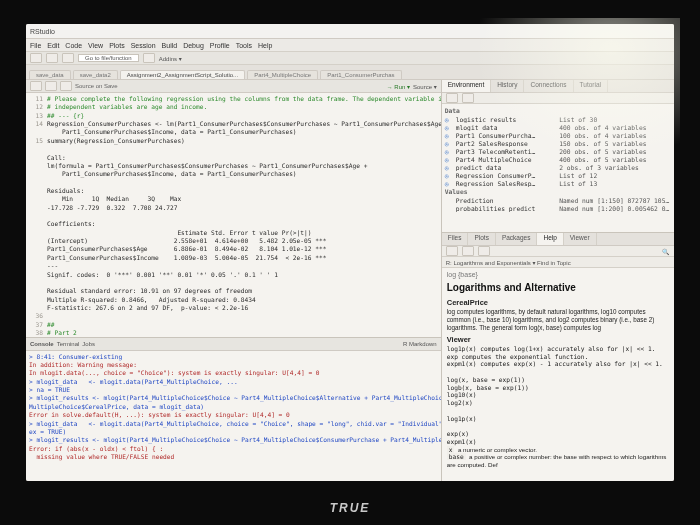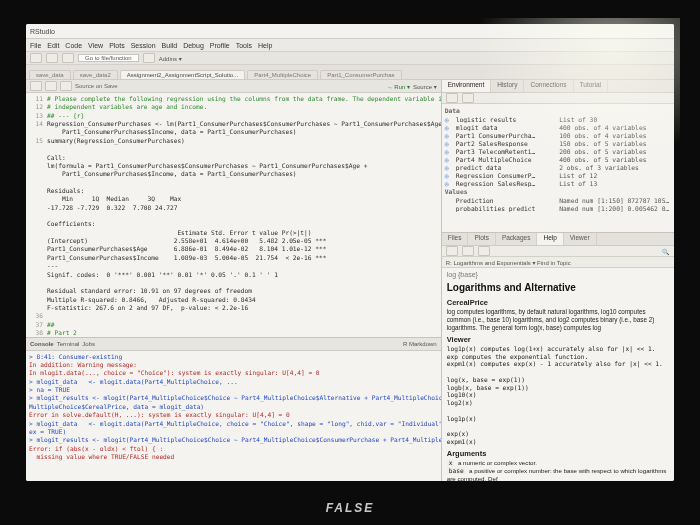--- a/index.html
+++ b/index.html
@@ -227,26 +227,25 @@
 
 log(x, base = exp(1))
 logb(x, base = exp(1))
 log10(x)
 log2(x)
 
 log1p(x)
 
 exp(x)
 expm1(x)</div>
-            <h3>Arguments</h3>
             <div id="help-args" style="font-size:6.2px;">
                 <div><span class="mono">x</span>&nbsp;&nbsp;a numeric or complex vector.</div>
                 <div><span class="mono">base</span>&nbsp;&nbsp;a positive or complex number: the base with respect to which logarithms are computed. Def</div>
               </div>
           </div>
         </div>
       </div>
     </div>
 
   </div>
   <div class="glare"></div>
-  <div class="laptop-brand">FALSE</div>
+  <div class="laptop-brand">TRUE</div>
 </div>
 
 </body></html>

